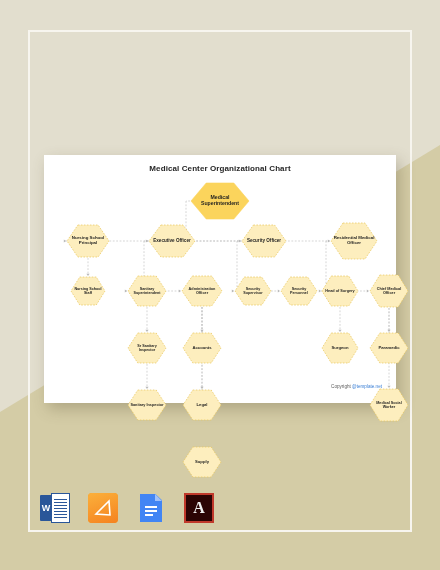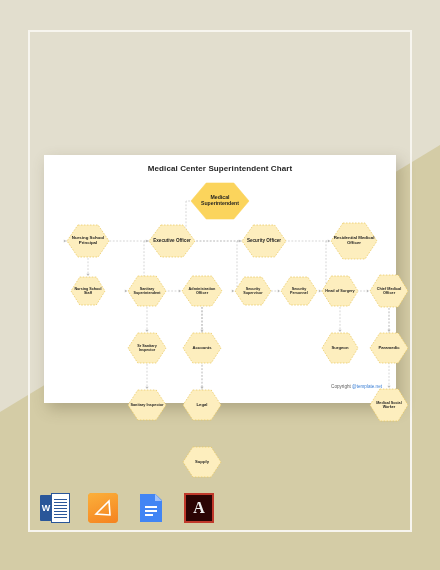--- a/index.html
+++ b/index.html
@@ -79,21 +79,21 @@
      font-family:"Liberation Serif", serif;}
 </style>
 </head>
 <body>
 
 <div id="bg-base"></div>
 <div id="bg-lower"></div>
 <div id="frame"></div>
 
 <div id="card">
-  <div id="chart-title">Medical Center Superintendent Chart</div>
+  <div id="chart-title">Medical Center Organizational Chart</div>
   <div id="canvas">
     <svg id="edges" viewBox="0 0 352 248" preserveAspectRatio="none">
         <line x1="142" y1="46" x2="142" y2="86" stroke="#b8b8b8" stroke-width="0.6" stroke-dasharray="1.8,1.6"></line>
         <line x1="146" y1="46" x2="142" y2="46" stroke="#b8b8b8" stroke-width="0.6" stroke-dasharray="1.8,1.6"></line>
         <line x1="142" y1="86" x2="20" y2="86" stroke="#b8b8b8" stroke-width="0.6" stroke-dasharray="1.8,1.6"></line>
         <polygon points="19.8,84.4 19.8,87.6 22,86" fill="#b8b8b8"></polygon>
         <line x1="142" y1="86" x2="102" y2="86" stroke="#b8b8b8" stroke-width="0.6" stroke-dasharray="1.8,1.6"></line>
         <polygon points="101.8,84.4 101.8,87.6 104,86" fill="#b8b8b8"></polygon>
         <line x1="142" y1="86" x2="195" y2="86" stroke="#b8b8b8" stroke-width="0.6" stroke-dasharray="1.8,1.6"></line>
         <polygon points="194.8,84.4 194.8,87.6 197,86" fill="#b8b8b8"></polygon>

